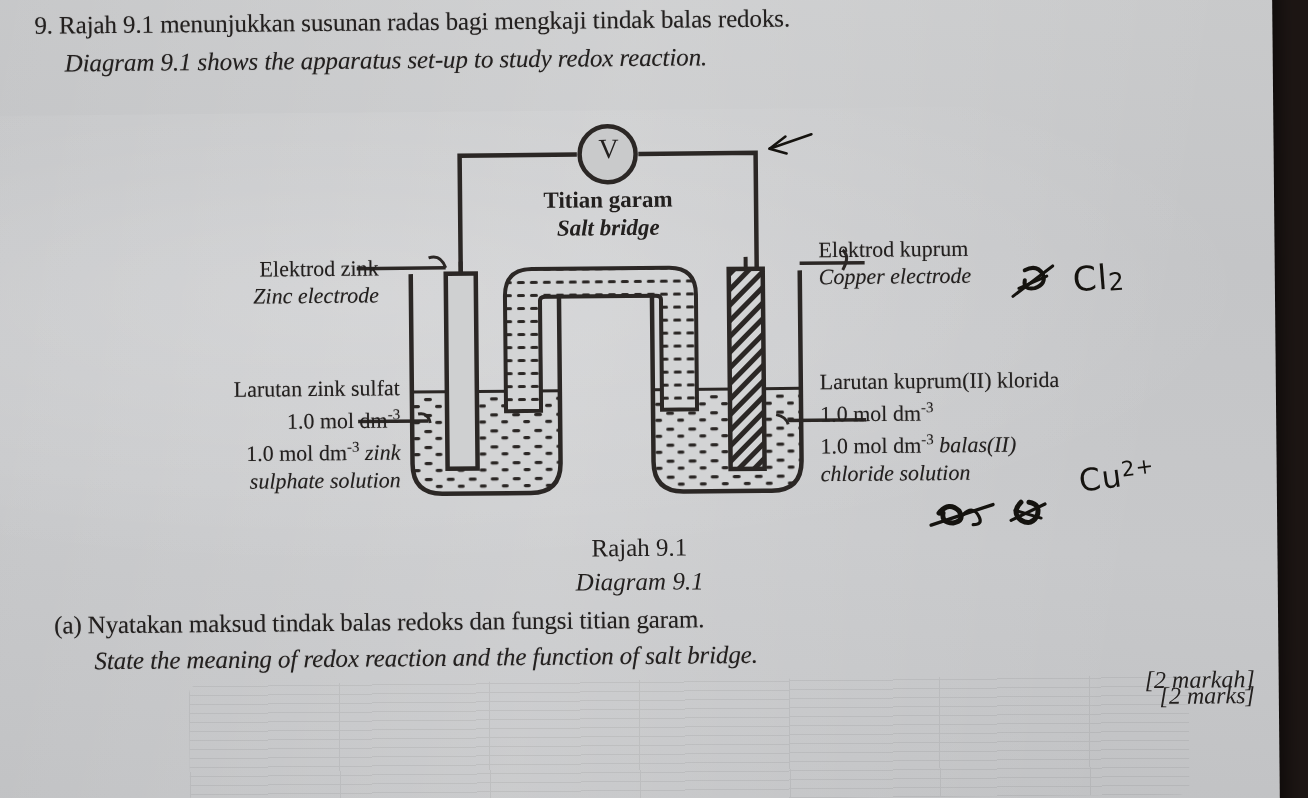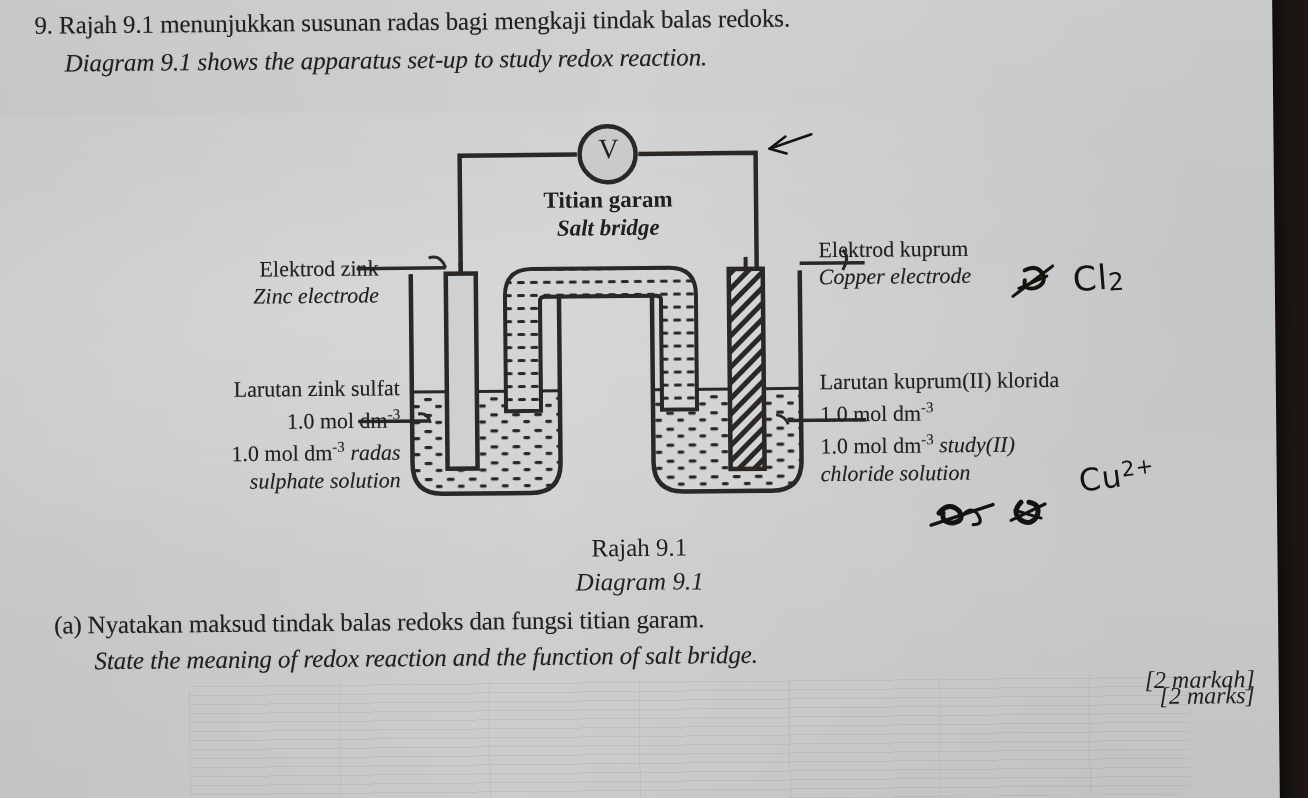--- a/index.html
+++ b/index.html
@@ -263,37 +263,37 @@
         <div class="m">Elektrod zink</div>
         <div class="e">Zinc electrode</div>
       </div>
 
       <div class="lbl leftal" style="left:40px; top:372px; width:360px;">
         <div class="m">Larutan zink sulfat</div>
         <div class="m">
           <span>1.0 mol dm</span><sup>-3</sup>
         </div>
         <div>
-          <span class="m">1.0 mol dm</span><sup class="m">-3</sup><span class="e"> radas</span>
+          <span class="m">1.0 mol dm</span><sup class="m">-3</sup><span class="e"> zink</span>
         </div>
         <div class="e">sulphate solution</div>
       </div>
 
       <div class="lbl right" style="left:820px; top:238px;">
         <div class="m">Elektrod kuprum</div>
         <div class="e">Copper electrode</div>
       </div>
 
       <div class="lbl right" style="left:820px; top:370px;">
         <div class="m">Larutan kuprum(II) klorida</div>
         <div class="m">
           <span>1.0 mol dm</span><sup>-3</sup>
         </div>
         <div>
-          <span class="m">1.0 mol dm</span><sup class="m">-3</sup><span class="e"> study(II)</span>
+          <span class="m">1.0 mol dm</span><sup class="m">-3</sup><span class="e"> balas(II)</span>
         </div>
         <div class="e">chloride solution</div>
       </div>
 
       <div style="position:absolute; left:583px; top:133px; width:56px; text-align:center;
                   font-size:28px; font-family:'Liberation Serif',serif;">V</div>
 
       <div class="ink" style="left:762px; top:128px;">
         <svg width="56" height="36" viewBox="0 0 56 36">
           <path d="M 52 8 L 10 22" stroke="#15130f" stroke-width="2.6" fill="none" stroke-linecap="round"></path>

